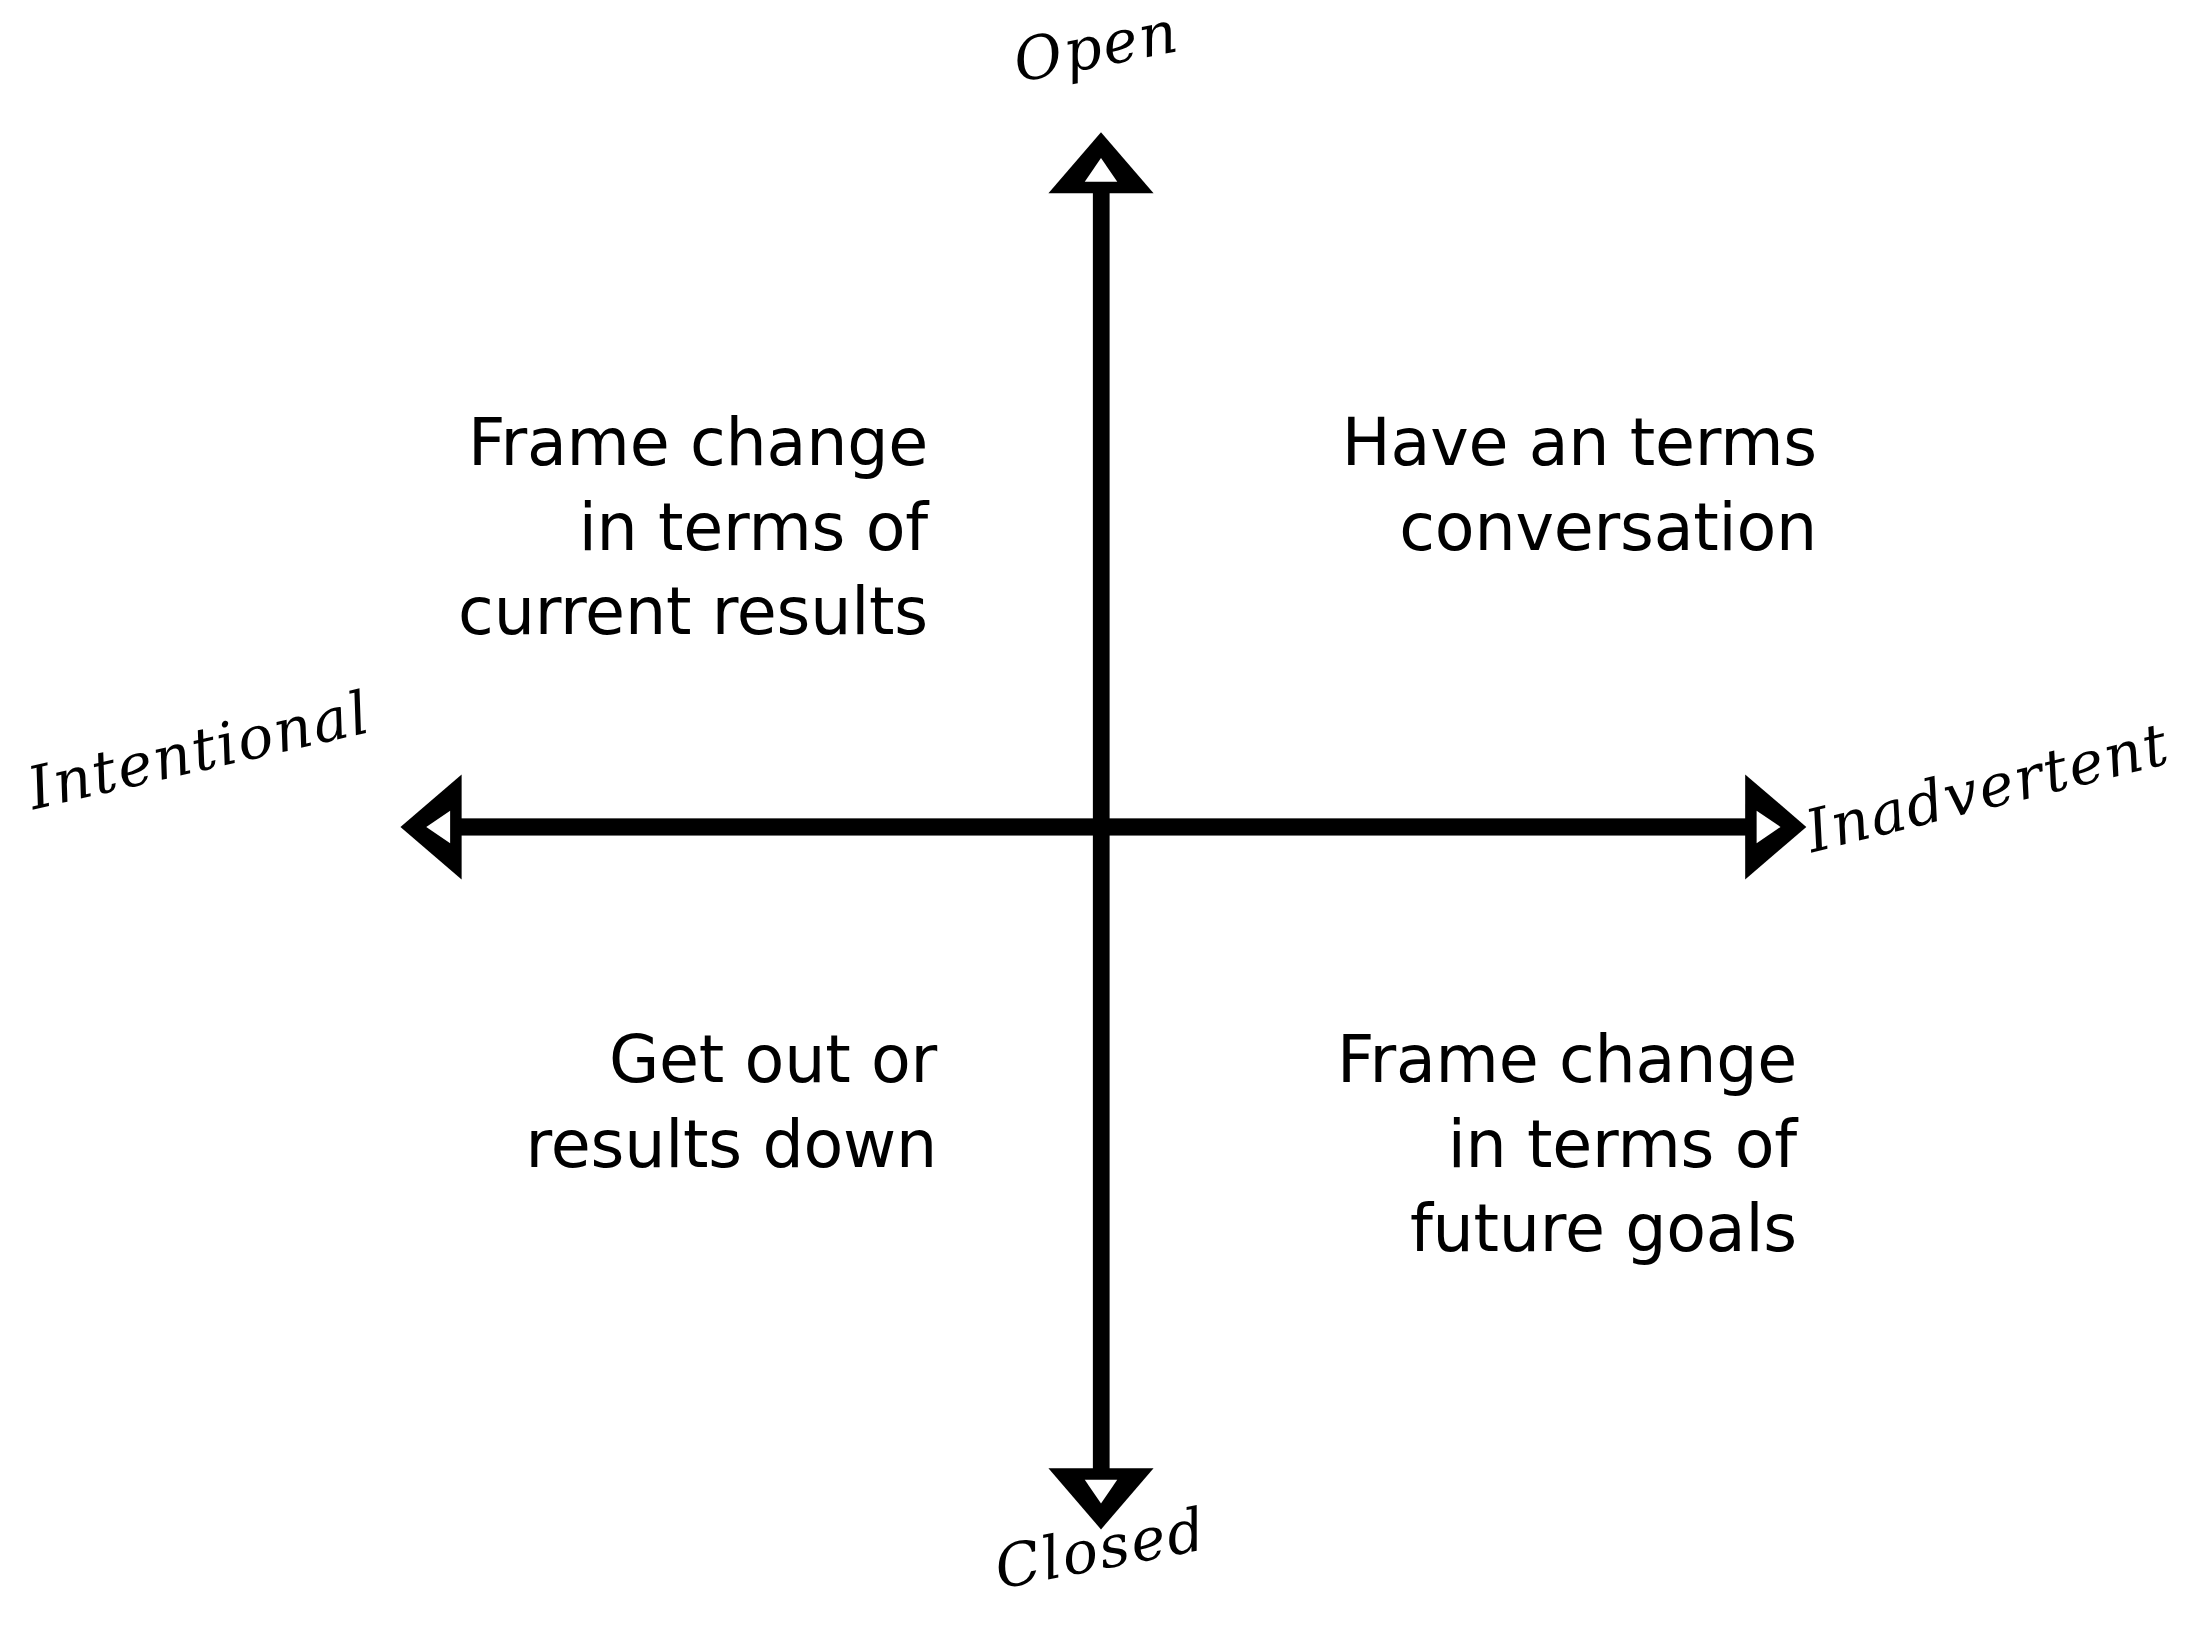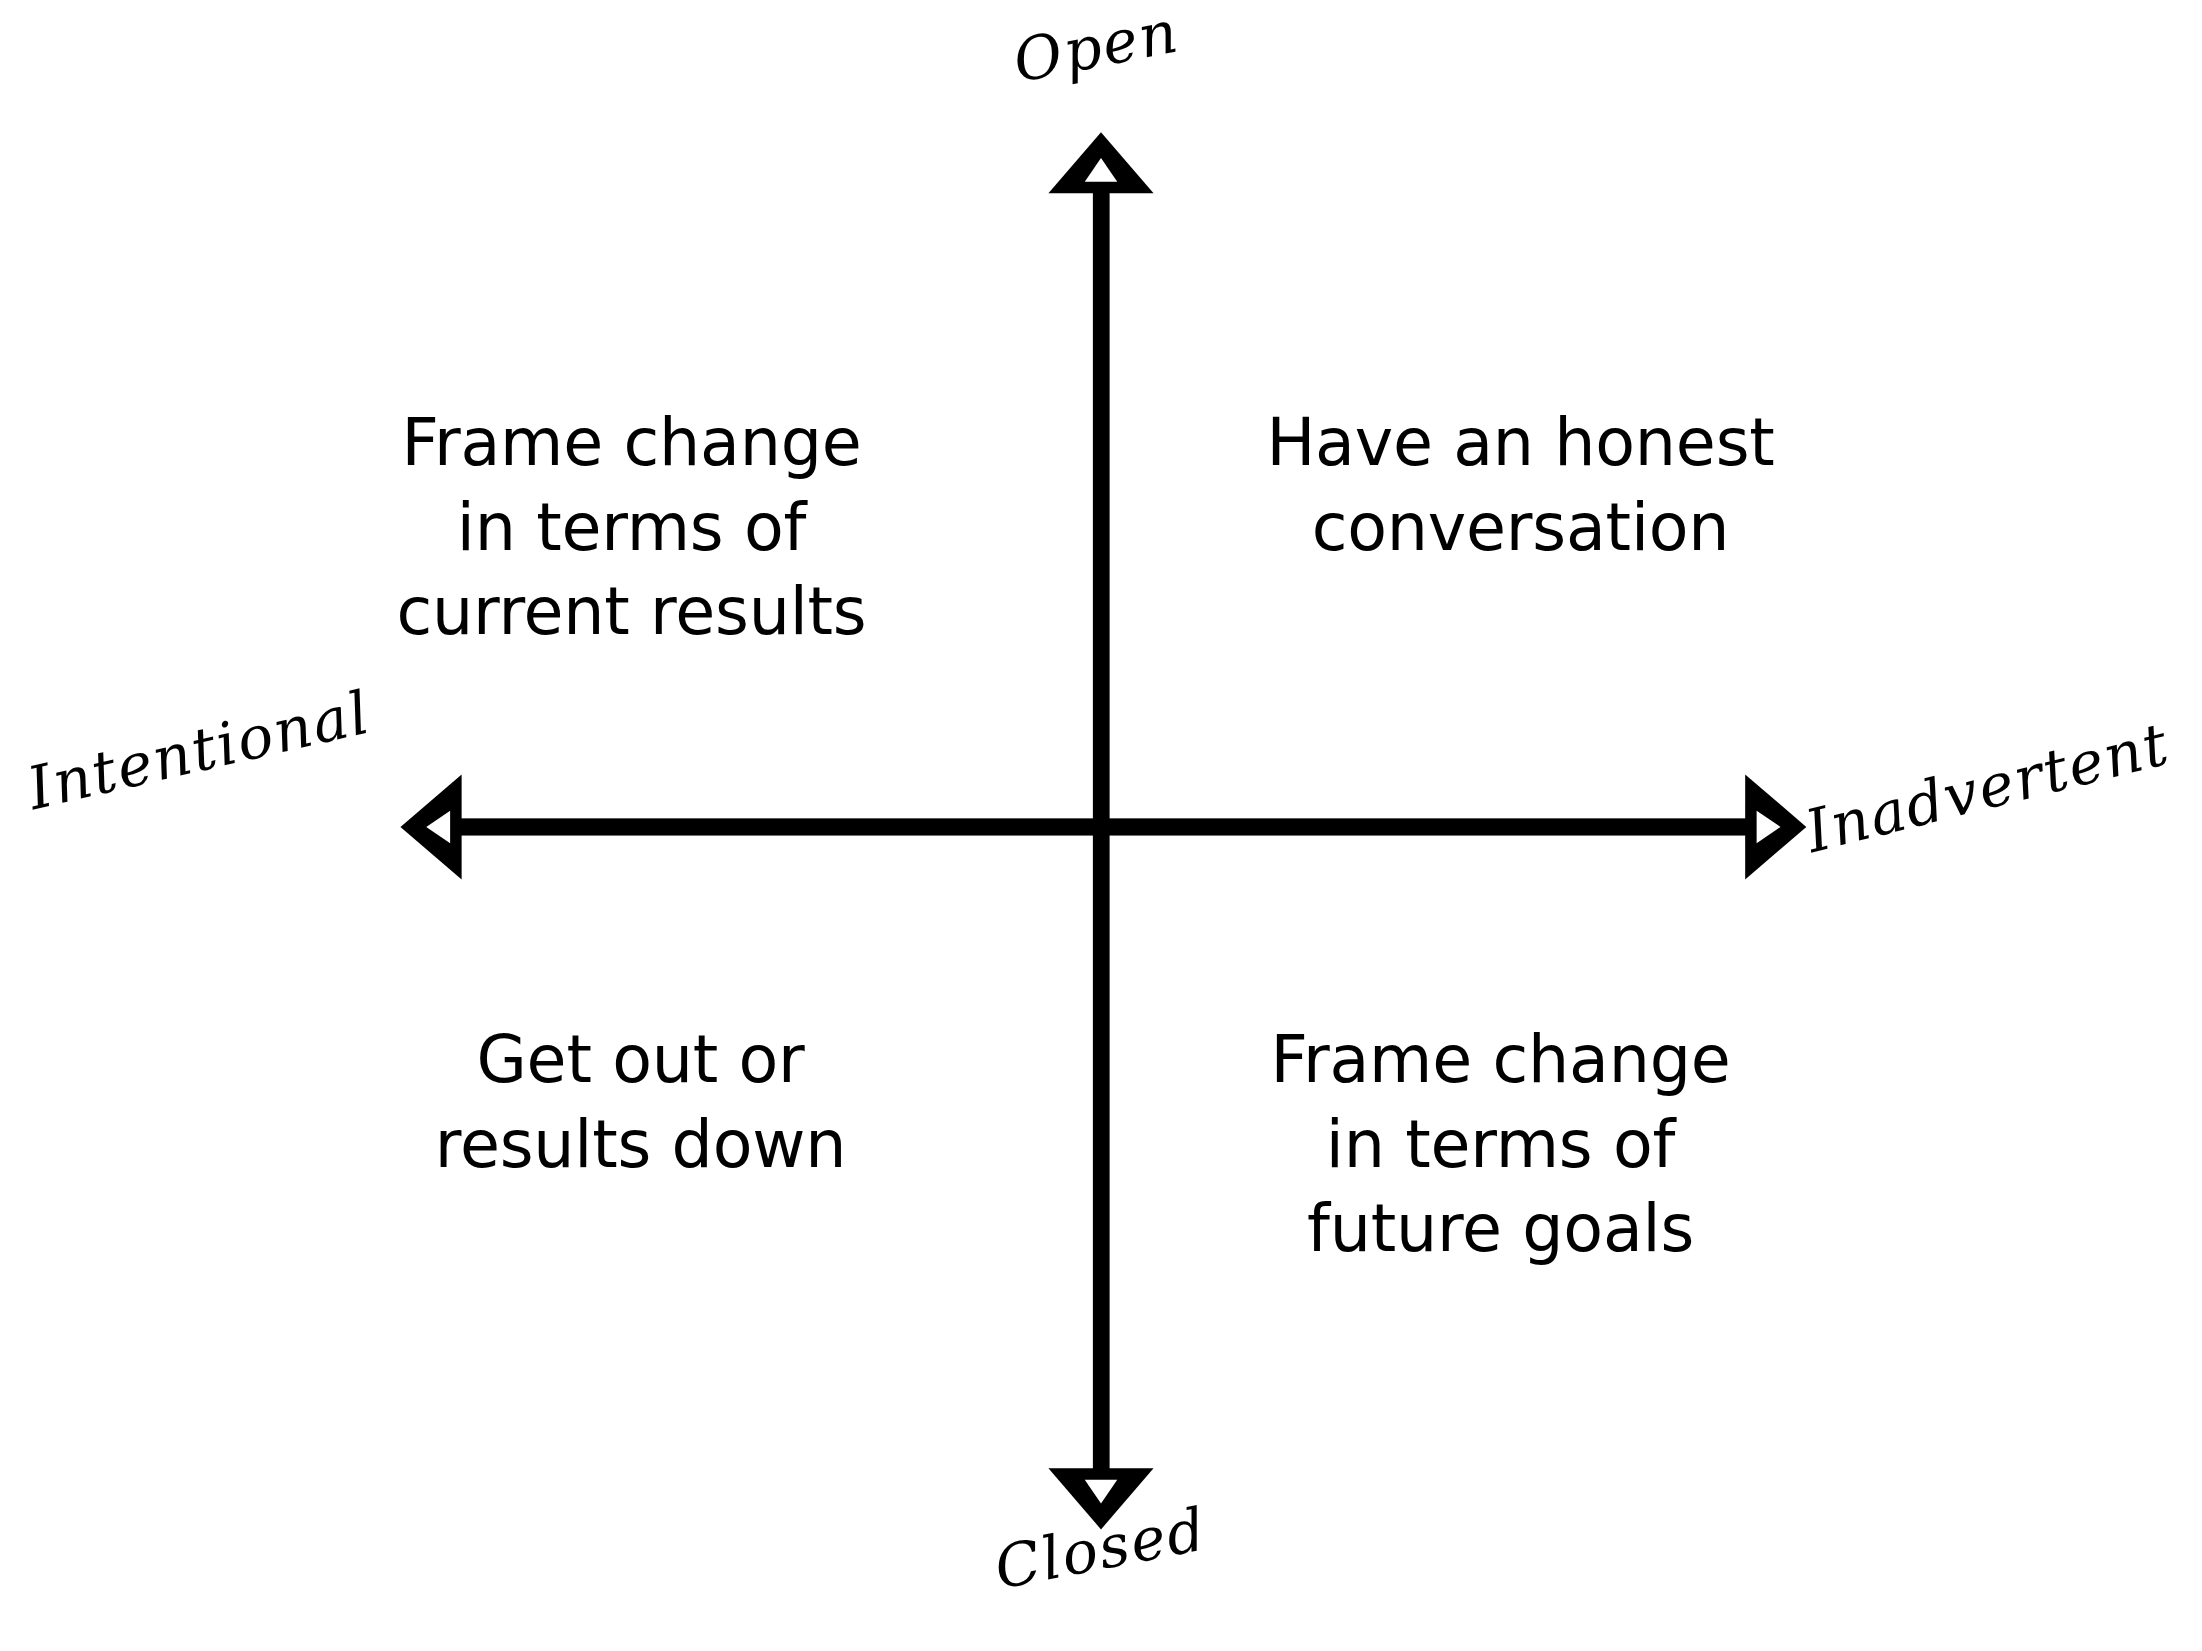--- a/index.html
+++ b/index.html
@@ -30,21 +30,21 @@
   }
 
   
   .quadrant-label {
     position: absolute;
     font-family: "DejaVu Sans", "Liberation Sans", sans-serif;
     font-weight: 400;
     font-size: 65px;
     line-height: 1.30;
     color: #000000;
-    text-align: center;
+    text-align: right;
     white-space: pre-line;
     letter-spacing: -0.2px;
   }
 
   #q-top-left {
     left: 335px;
     top: 401px;
     width: 593px;
   }
   #q-top-right {
@@ -143,21 +143,21 @@
   <div class="axis-label" id="label-closed">Closed</div>
 
   <div class="axis-label" id="label-intentional">Intentional</div>
 
   <div class="axis-label" id="label-inadvertent">Inadvertent</div>
 
   <div class="quadrant-label" id="q-top-left">Frame change
 in terms of
 current results</div>
 
-  <div class="quadrant-label" id="q-top-right">Have an honest
+  <div class="quadrant-label" id="q-top-right">Have an terms
 conversation</div>
 
   <div class="quadrant-label" id="q-bottom-left">Get out or
 results down</div>
 
   <div class="quadrant-label" id="q-bottom-right">Frame change
 in terms of
 future goals</div>
 
 </div>

